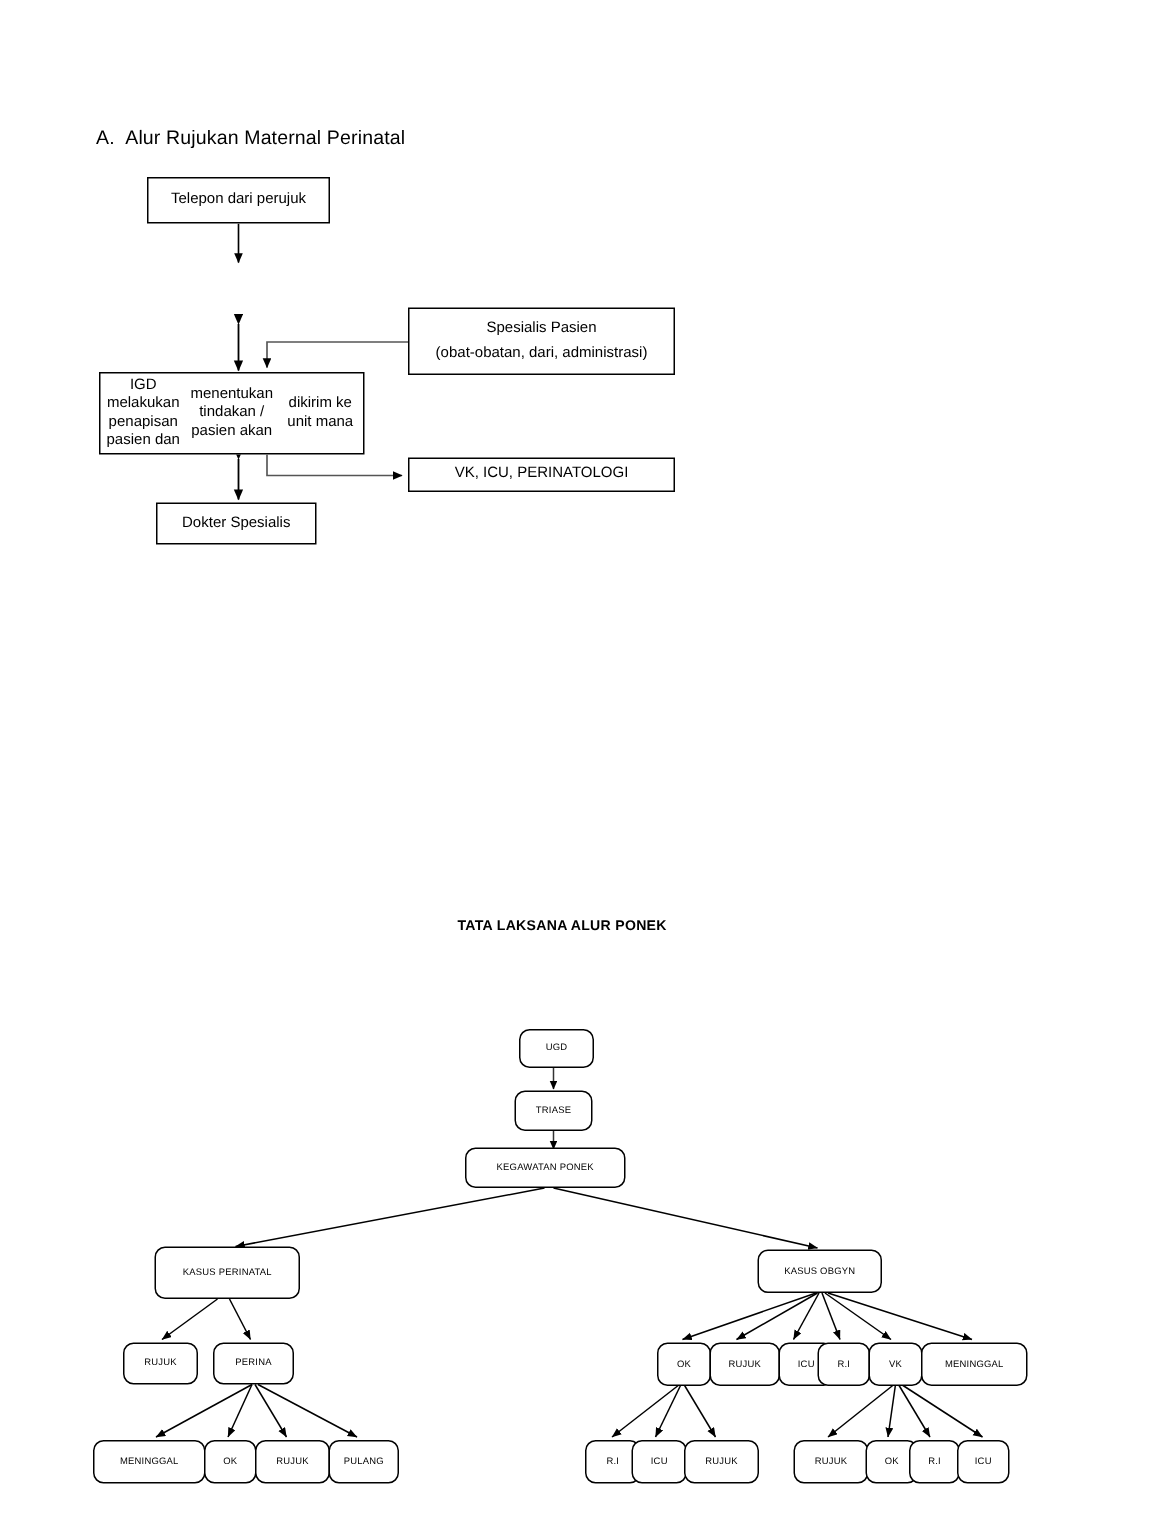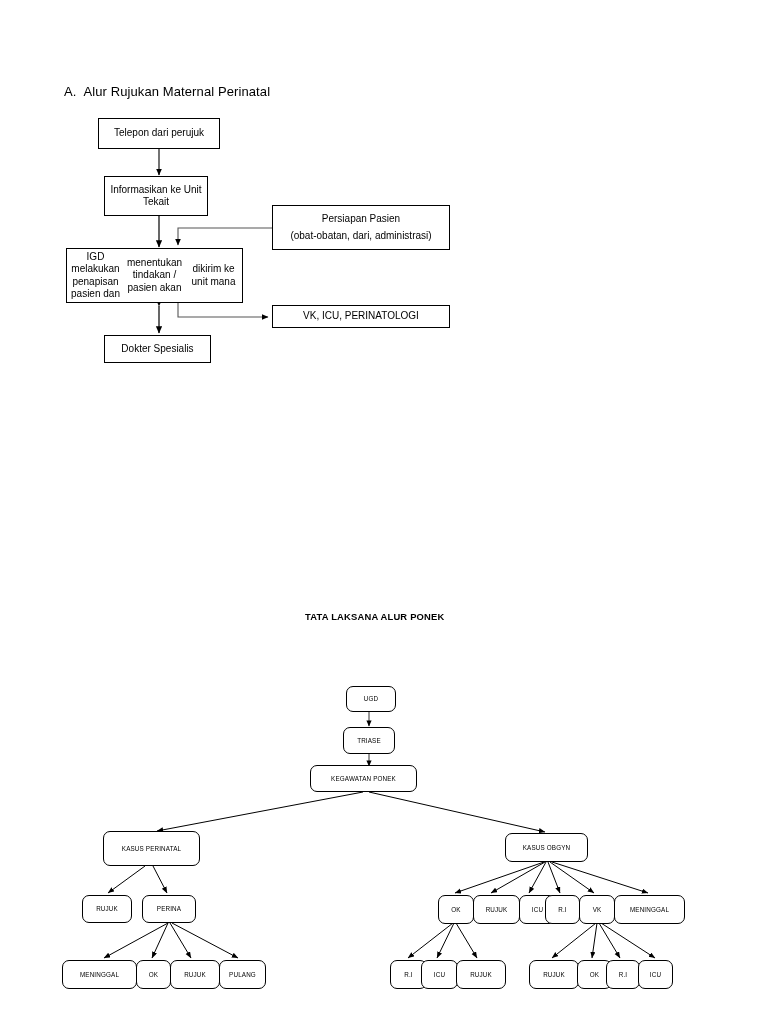--- a/index.html
+++ b/index.html
@@ -193,37 +193,33 @@
   </svg>
 
   <div class="sect-label" style="left:64px; top:84px;">
     <span class="mk">A.</span><span>Alur Rujukan Maternal Perinatal</span>
   </div>
 
   <div class="node rect" style="left:98px; top:118px; width:122px; height:31px;">
     <span class="lbl">Telepon dari perujuk</span>
   </div>
 
-  <div class="node rect" style="left:104px; top:176px; width:104px; height:40px; flex-direction:column;">
-    <span class="lbl">Informasikan ke Unit</span>
-    <span class="lbl2">Tekait</span>
-  </div>
 
   <div class="node rect" style="left:66px; top:248px; width:177px; height:55px; flex-direction:row;">
     <span class="lbl">IGD melakukan penapisan pasien dan</span>
     <span class="lbl2">menentukan tindakan / pasien akan</span>
     <span class="lbl2">dikirim ke unit mana</span>
   </div>
 
   <div class="node rect" style="left:104px; top:335px; width:107px; height:28px;">
     <span class="lbl">Dokter Spesialis</span>
   </div>
 
   <div class="node rect" style="left:272px; top:205px; width:178px; height:45px; flex-direction:column;">
-    <span class="lbl" style="margin-bottom:5px;">Persiapan Pasien</span>
+    <span class="lbl" style="margin-bottom:5px;">Spesialis Pasien</span>
     <span class="lbl2">(obat-obatan, dari, administrasi)</span>
   </div>
 
   <div class="node rect" style="left:272px; top:305px; width:178px; height:23px;">
     <span class="lbl">VK, ICU, PERINATOLOGI</span>
   </div>
 
   <div class="title" style="left:305px; top:611px;">TATA LAKSANA ALUR PONEK</div>
 
   <div class="node rounded" style="left:346px; top:686px; width:50px; height:26px;">

